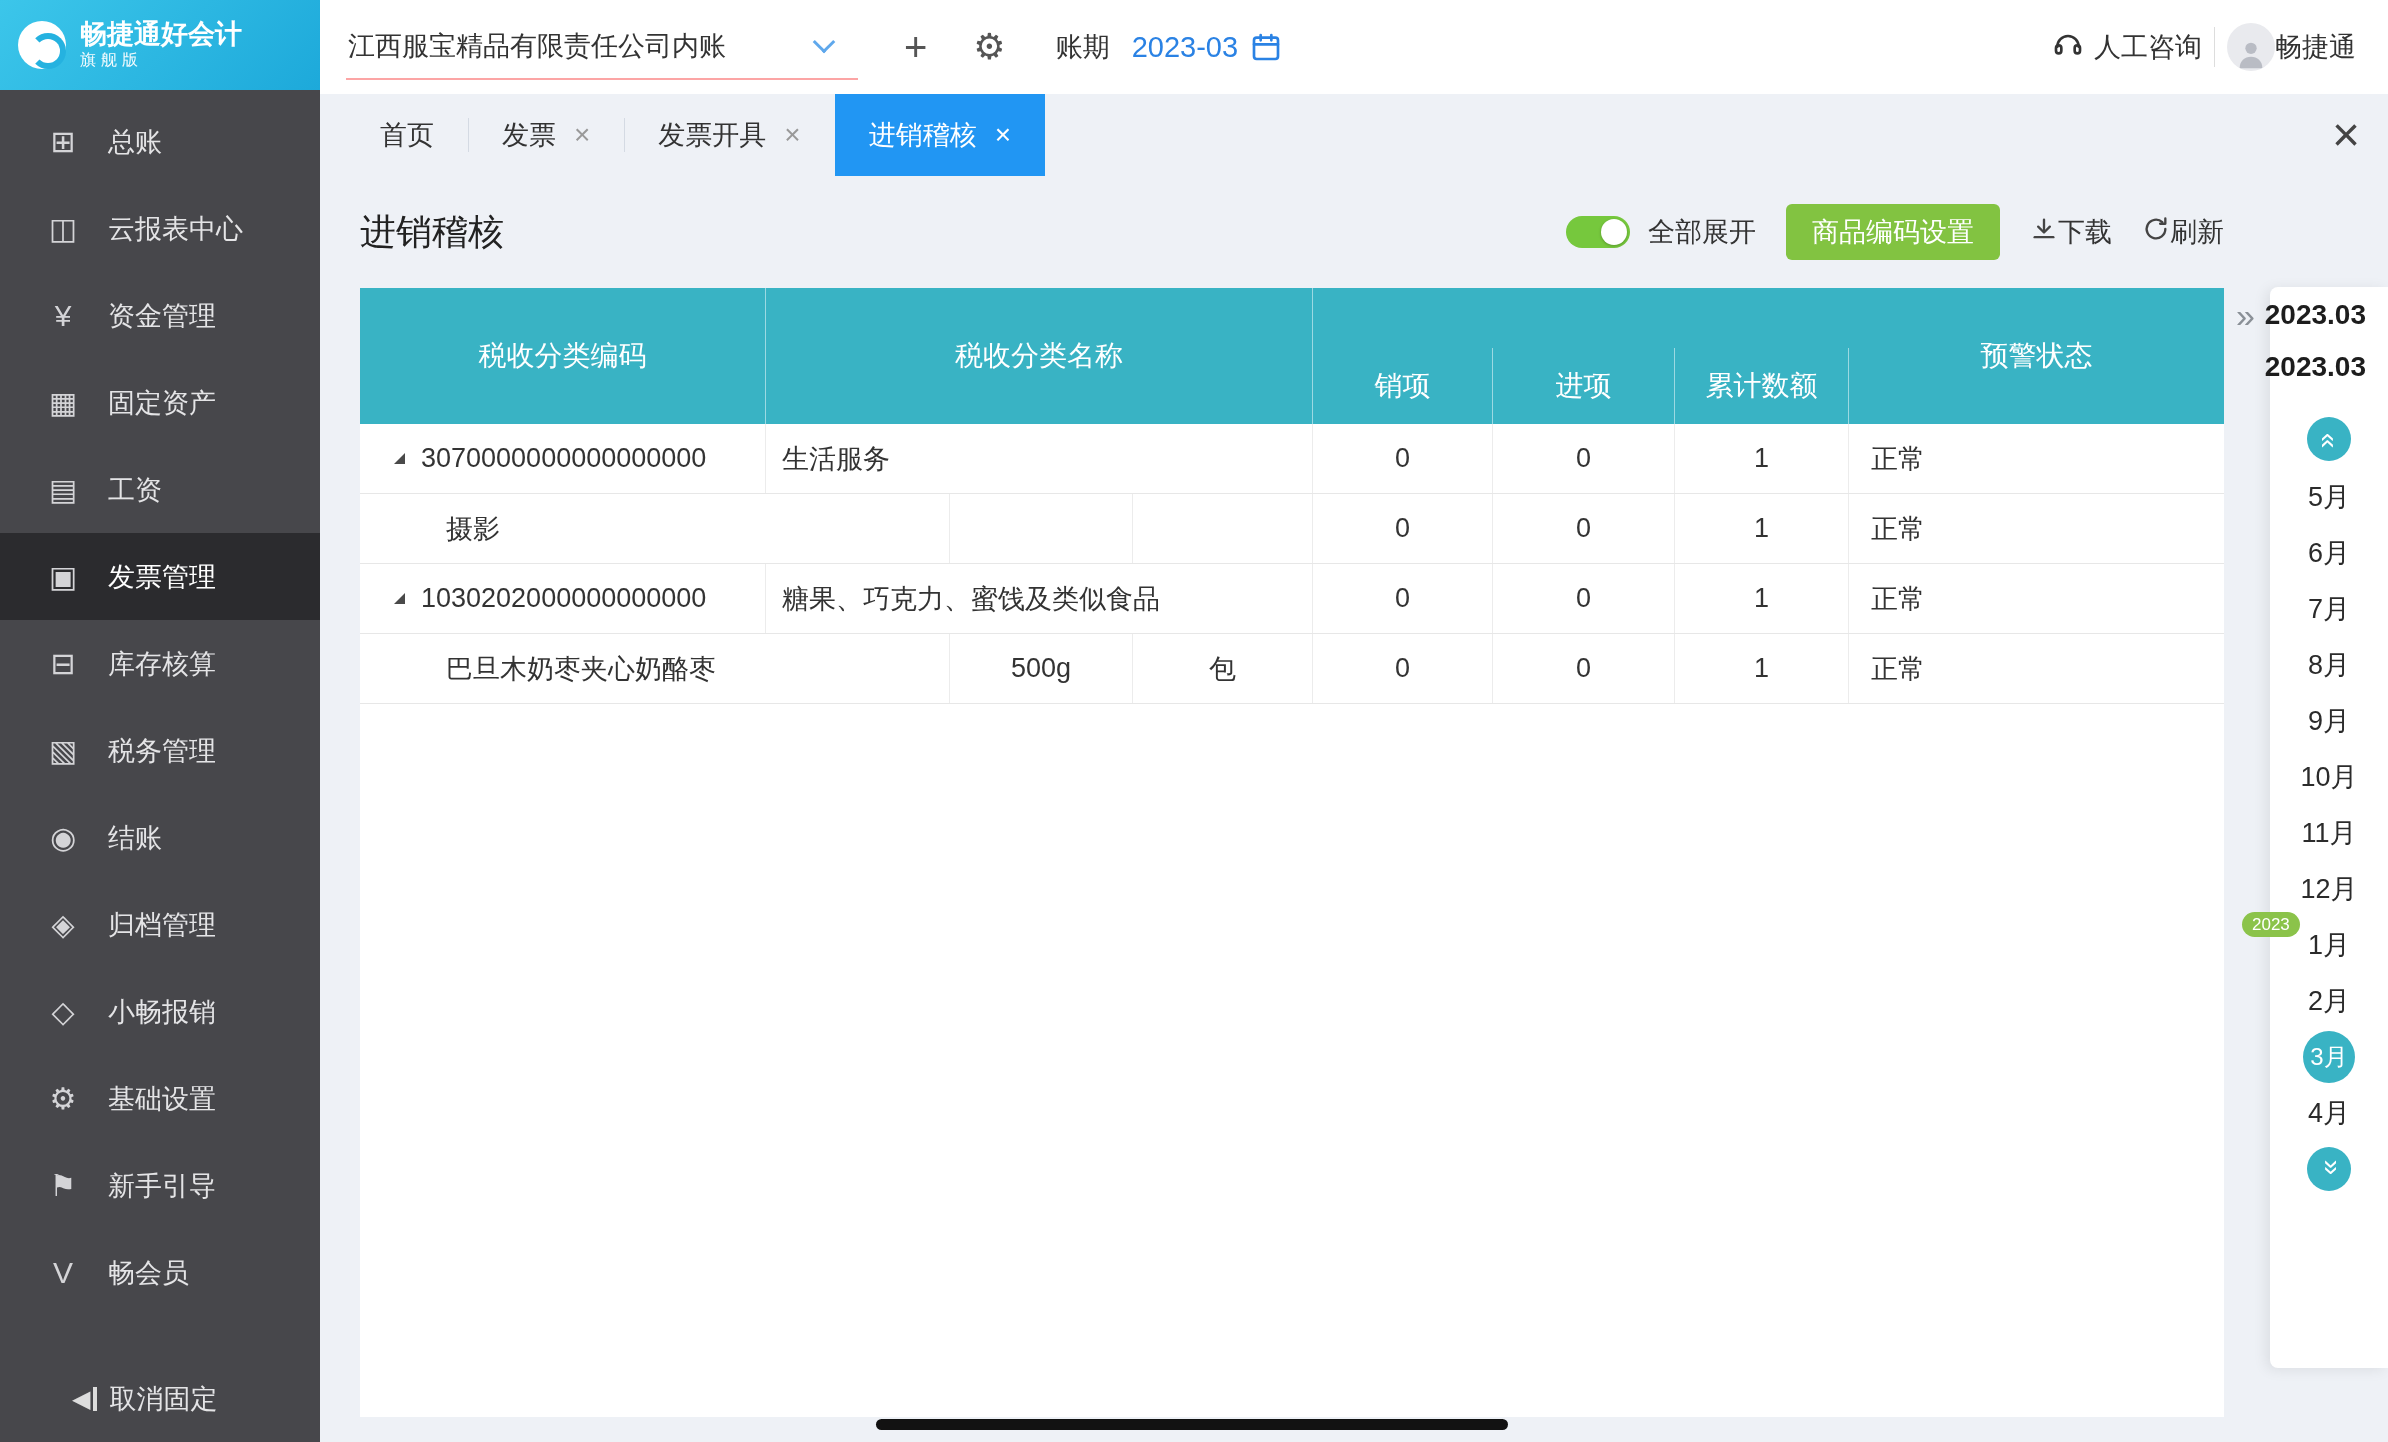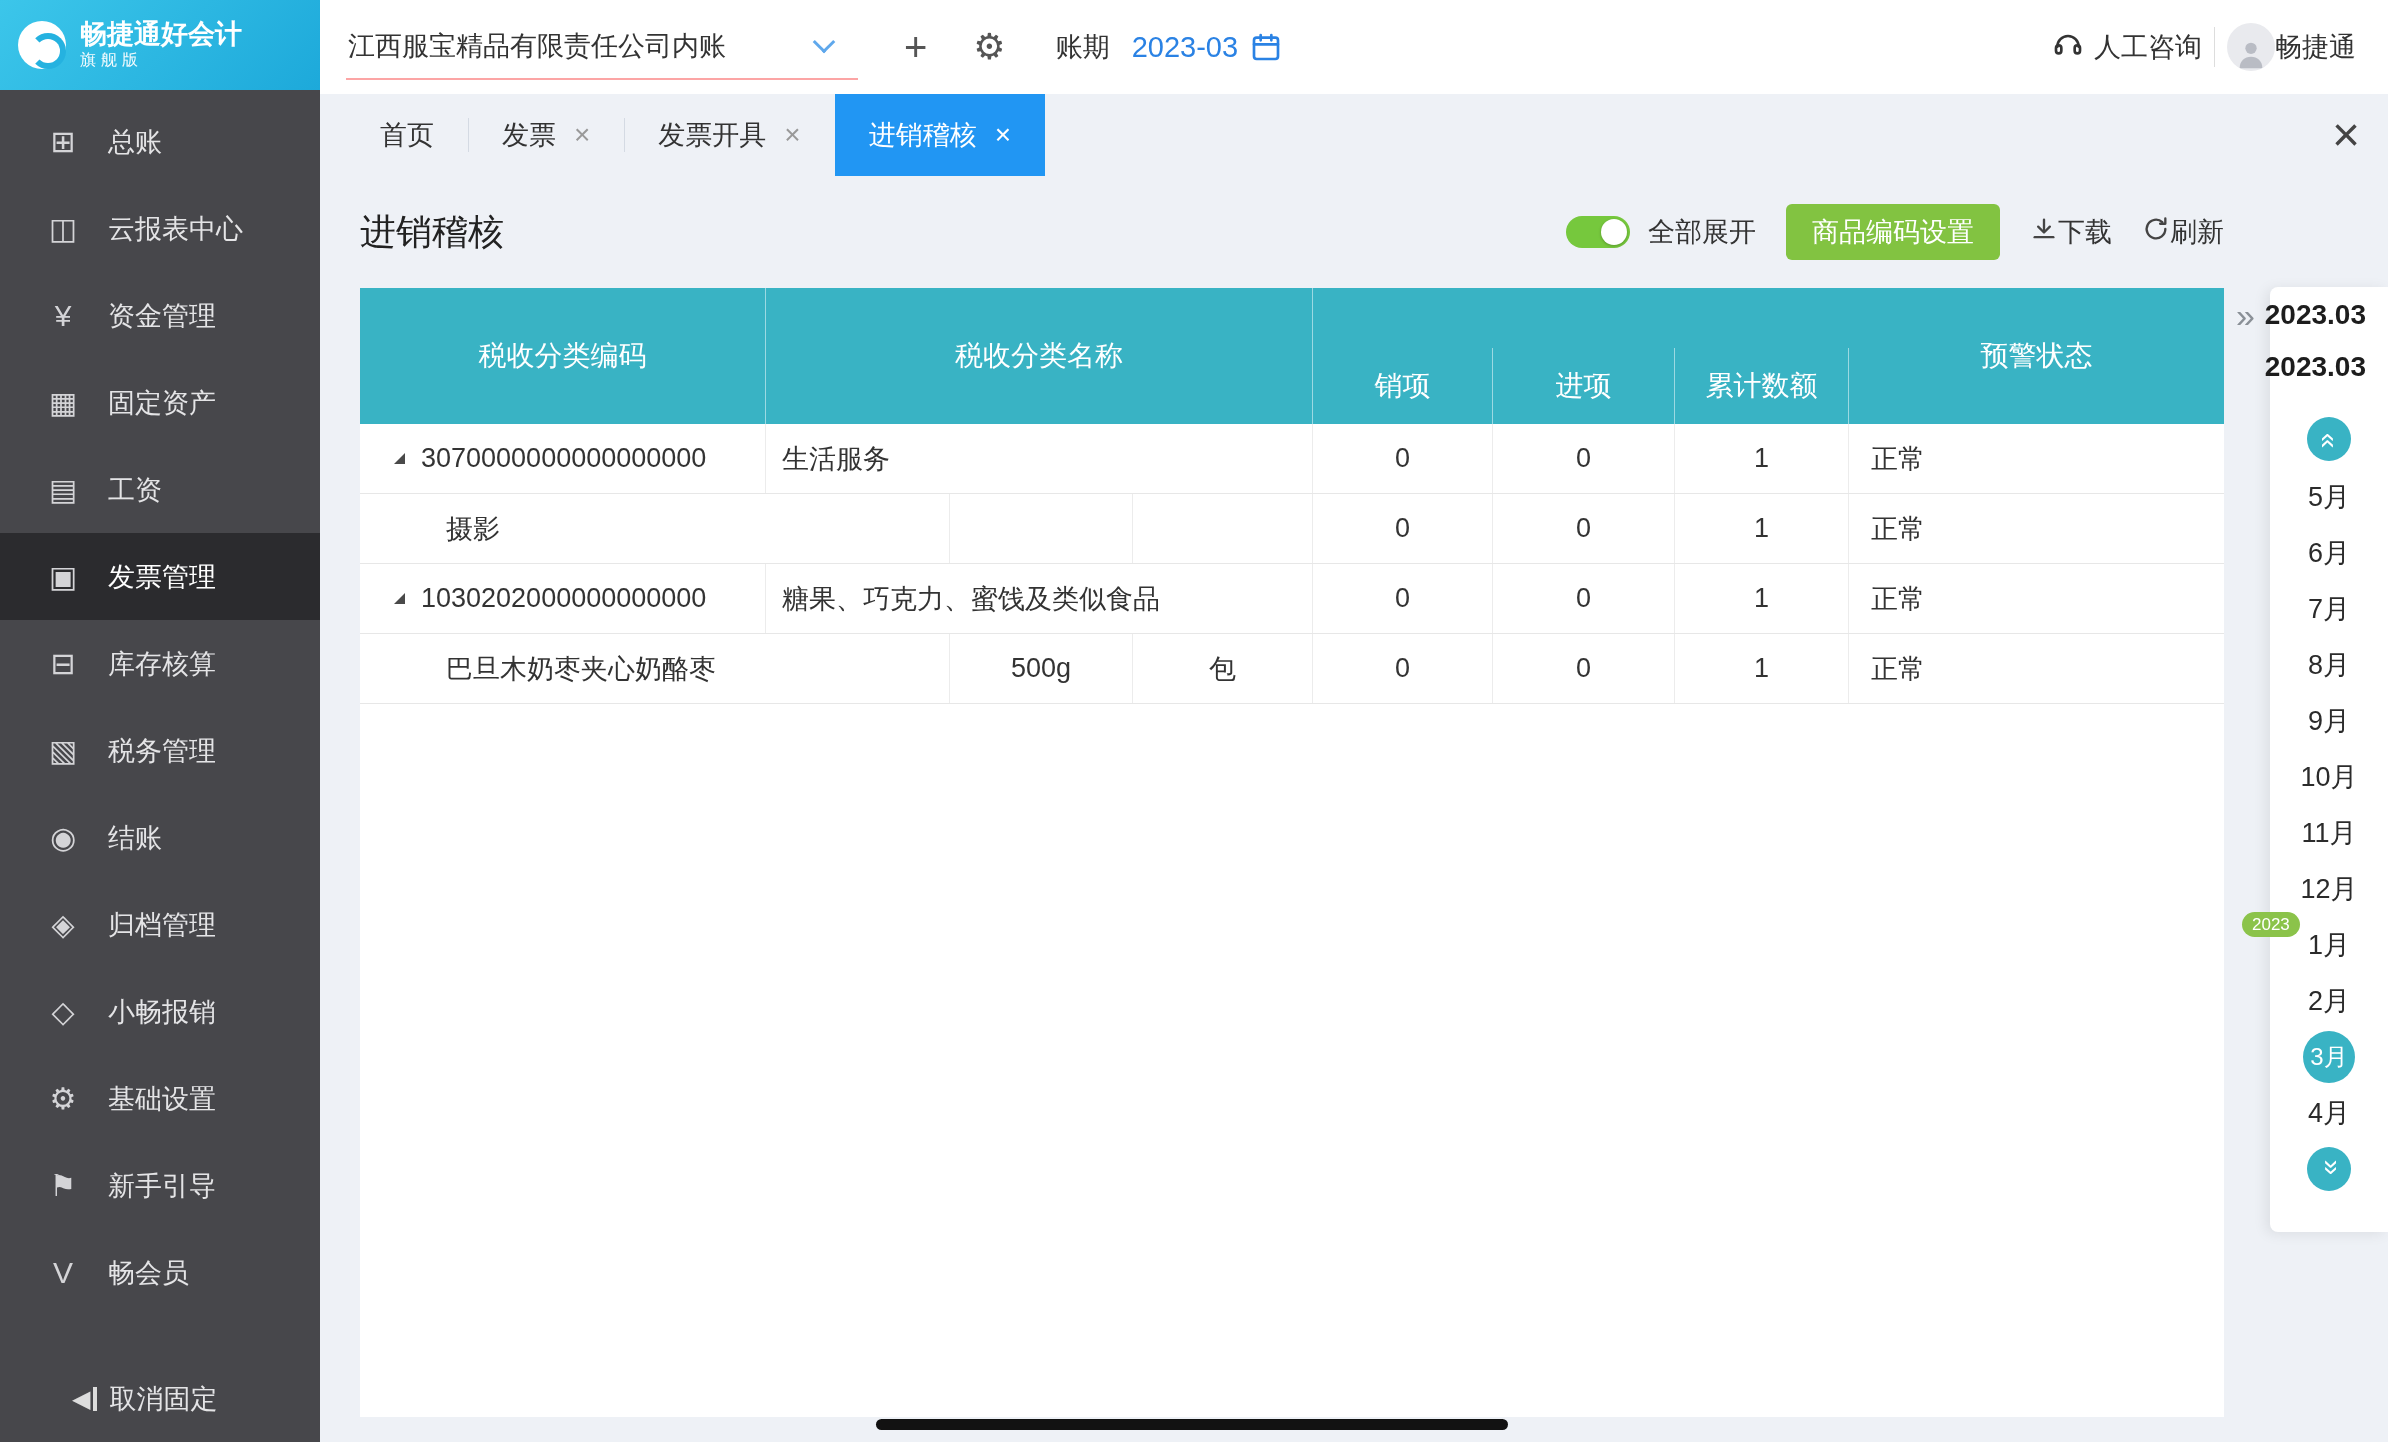--- a/index.html
+++ b/index.html
@@ -96,21 +96,21 @@
   .td{height:100%;display:flex;align-items:center;border-right:1px solid #ececec;padding:8px 16px;font-size:27px;color:#333;}
   .td:last-child{border-right:none;}
   .td.code{padding-left:34px;}
   .td.cname{padding-left:86px;}
   .td.num,.td.center{justify-content:center;}
   .td.status{padding-left:22px;}
   .tri{width:0;height:0;border-bottom:11px solid #4a4a4a;border-left:11px solid transparent;
         margin-right:16px;flex-shrink:0;cursor:pointer;}
 
   
-  .date-panel{position:absolute;top:287px;right:0;width:118px;height:945px;background:#fff;
+  .date-panel{position:absolute;top:287px;right:0;width:118px;height:1081px;background:#fff;
         box-shadow:-4px 2px 14px rgba(0,0,0,.08);border-radius:8px 0 0 8px;display:flex;flex-direction:column;
         align-items:center;padding-top:14px;z-index:5;}
   .dp-period{align-self:flex-end;padding-right:22px;font-size:28px;font-weight:700;color:#1d1d1d;line-height:1;}
   .dp-period.second{margin-top:24px;margin-bottom:36px;}
   .dp-arrow{width:44px;height:44px;border-radius:50%;background:var(--teal);color:#fff;display:flex;
         align-items:center;justify-content:center;cursor:pointer;flex-shrink:0;}
   .dp-arrow .g{font-size:28px;letter-spacing:-3px;display:block;}
   .dp-arrow.up .g{transform:rotate(90deg);}
   .dp-arrow.down .g{transform:rotate(-90deg);}
   .month-list{width:100%;margin-top:8px;}

